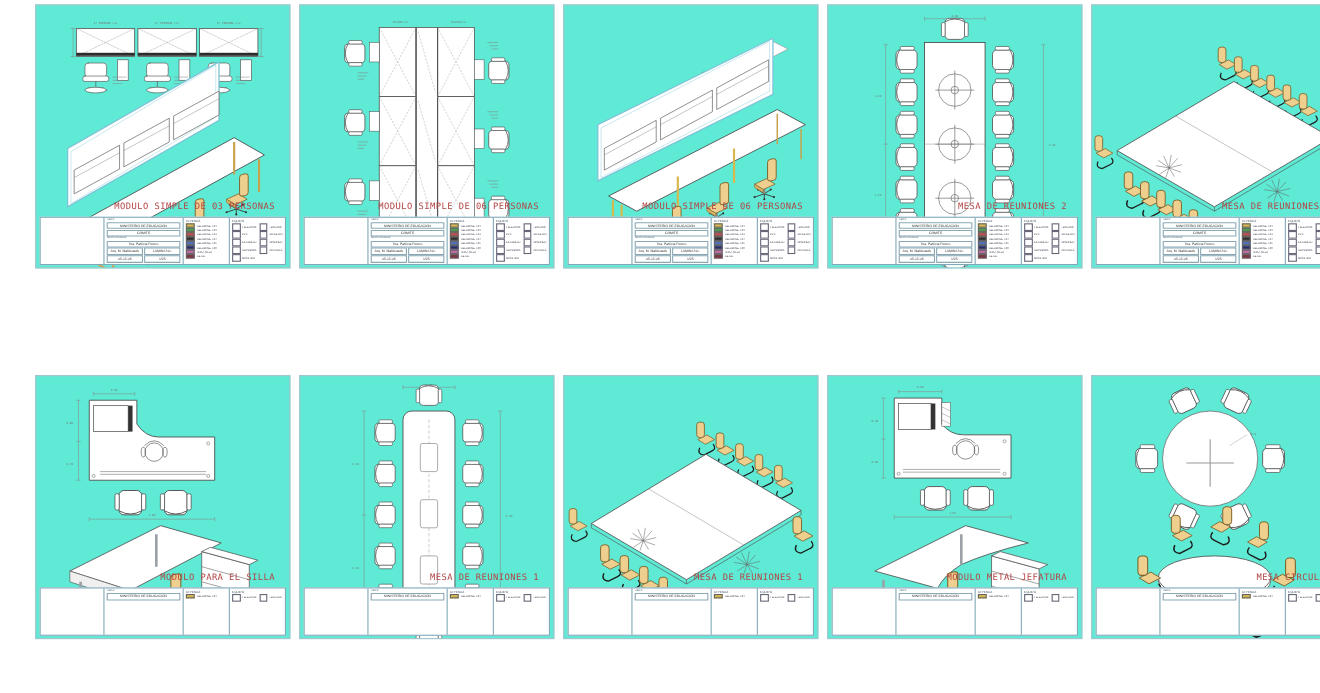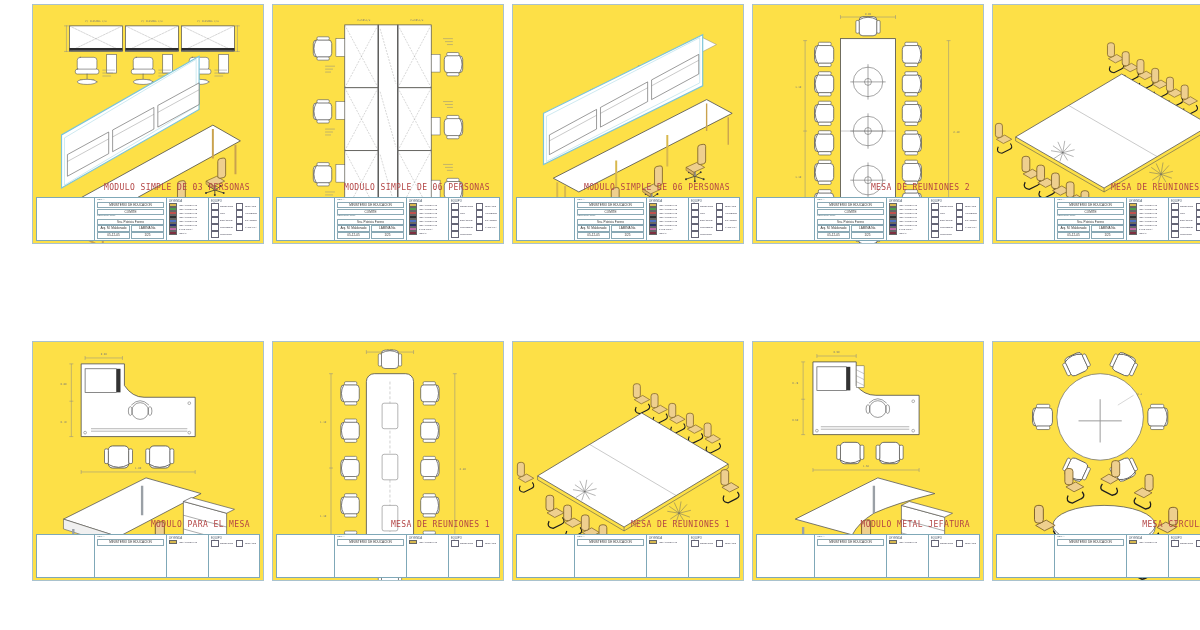--- a/index.html
+++ b/index.html
@@ -1,21 +1,21 @@
 <!DOCTYPE html>
 <html><head>
 <meta charset="utf-8">
 <style>
   html,body{margin:0;padding:0;}
   body{
     width:1200px;height:630px;position:relative;overflow:hidden;
     background:#ffffff;font-family:"DejaVu Sans Mono","Liberation Mono",monospace;
   }
   .sheet{
-    position:absolute;width:232px;height:240px;background:#fde047;
+    position:absolute;width:232px;height:240px;background:#5eead4;
     border:1px solid #a9c2cd;box-sizing:border-box;overflow:hidden;
   }
   .c0{left:32px}.c1{left:272px}.c2{left:512px}.c3{left:752px}.c4{left:992px}
   .r0{top:4px}.r1{top:341px}
   .drawing{position:absolute;top:2px;left:1px;right:1px;height:252px;}
   .drawing svg{width:100%;height:100%;display:block;}
   .sheet-title{
     position:absolute;right:13px;bottom:51px;font-size:8px;letter-spacing:.4px;
     color:#b34545;white-space:nowrap;font-family:"DejaVu Sans Mono",monospace;
   }
@@ -805,21 +805,21 @@
         <g stroke="#9aa0a6" stroke-width="2.4">
             <path d="M40,186 V220 M80,200 V234 M110,142 V172"></path>
           </g>
         <polygon points="152,158 196,170 196,212 152,200" fill="#fff" stroke="#555" stroke-width=".7"></polygon>
         <polygon points="152,158 196,170 204,166 160,154" fill="#fff" stroke="#555" stroke-width=".7"></polygon>
         <path d="M152,172 L196,184 M152,186 L196,198" stroke="#555" stroke-width=".5"></path>
         <use href="#iso-task-chair" transform="translate(120,216) scale(1.15)"></use>
       </g>
     </svg>
   </div>
-  <div class="sheet-title">MODULO PARA EL MESA</div>
+  <div class="sheet-title">MODULO PARA EL SILLA</div>
   <div class="tblock">
   <div class="tb-box tb-logo"></div>
   <div class="tb-box tb-fields">
     <div class="fld-lab">OBRA:</div>
     <div class="fld-val">MINISTERIO DE EDUCACION</div>
 
   </div>
   <div class="tb-box tb-legend">
     <div class="tb-title">LEYENDA</div>
     <div>

